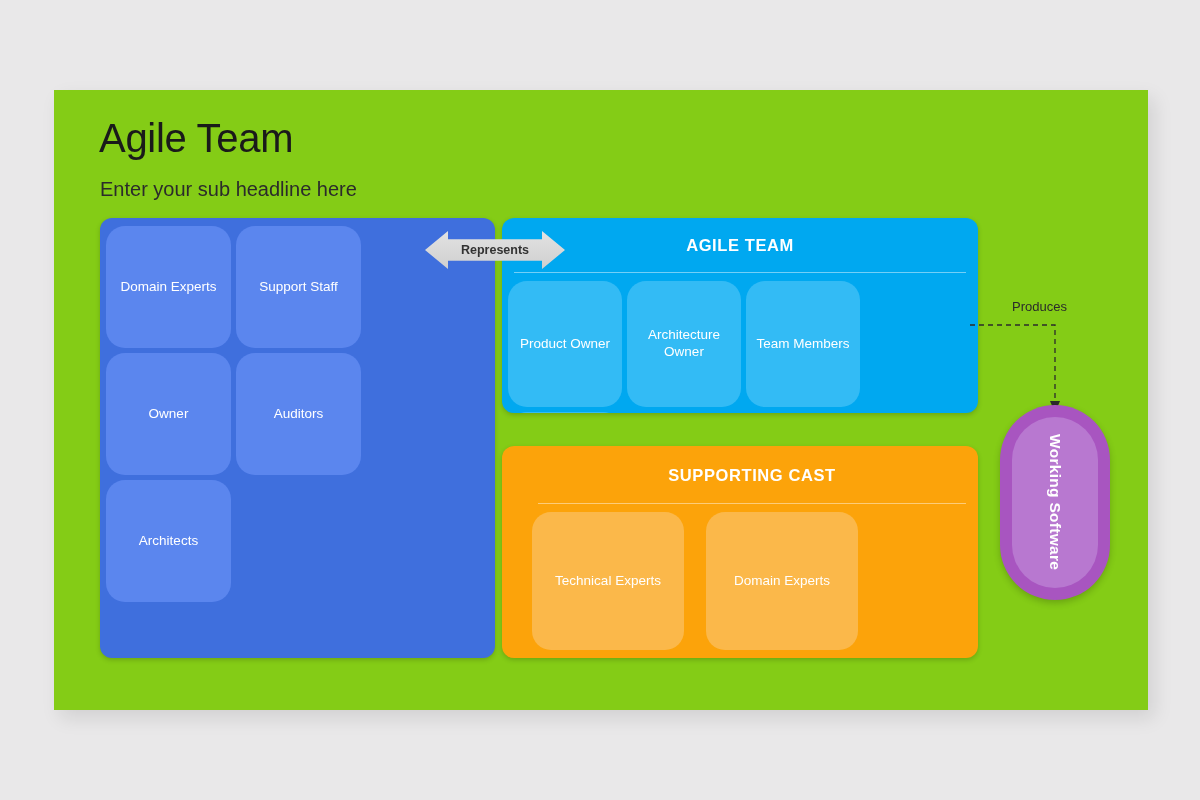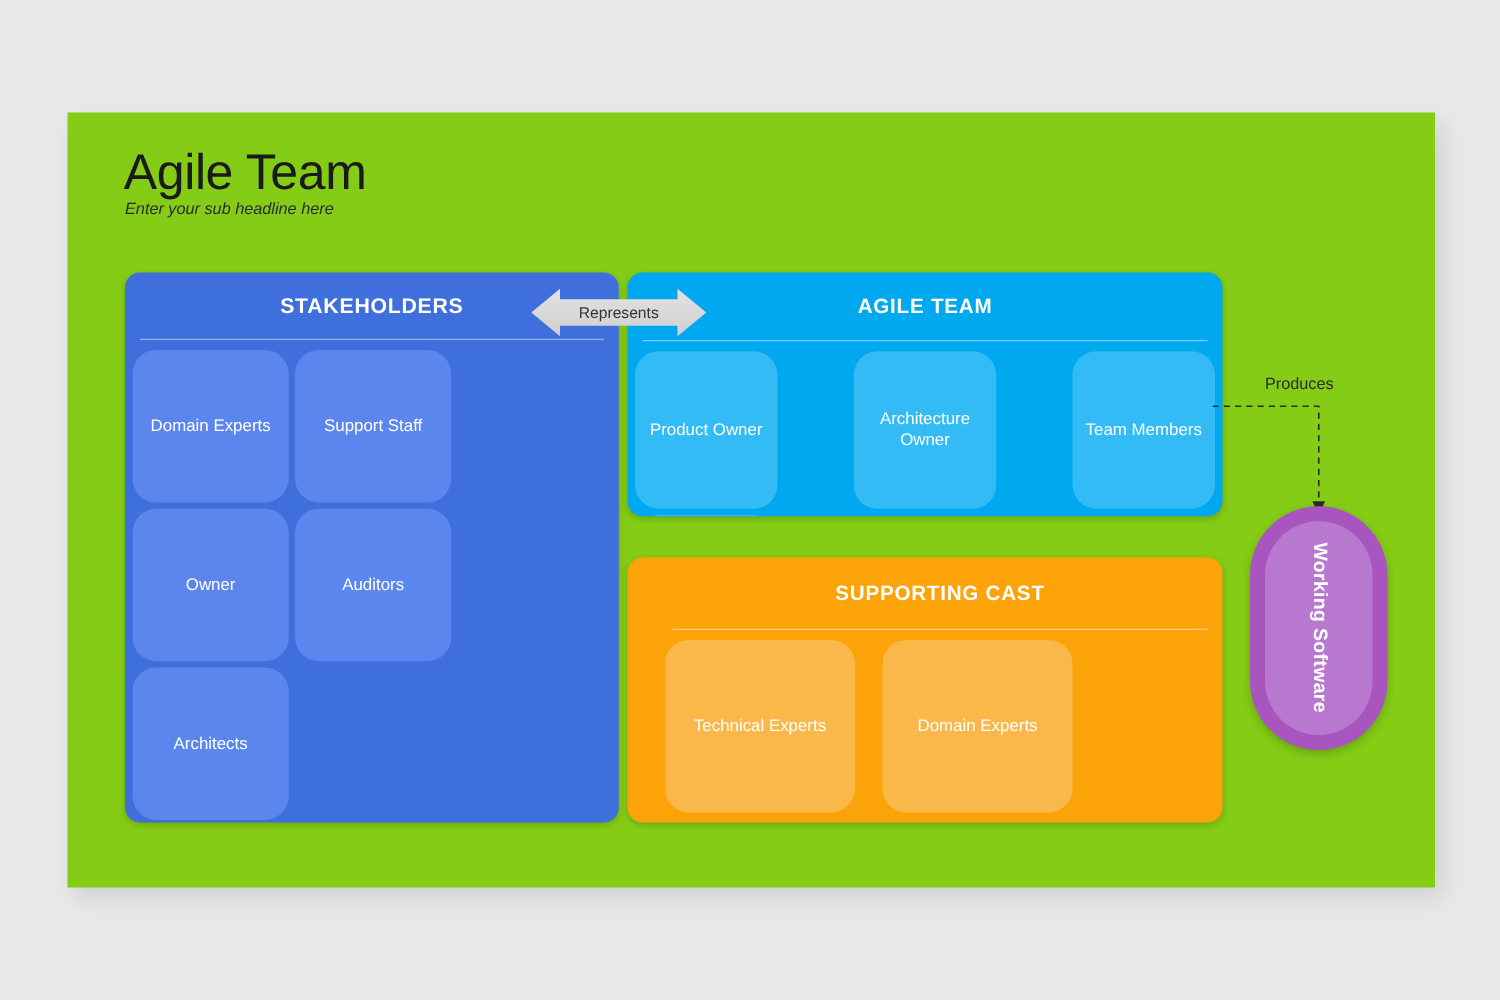--- a/index.html
+++ b/index.html
@@ -28,24 +28,23 @@
     left: 45px;
     top: 26px;
     font-size: 40px;
     font-weight: 400;
     color: #1a1a1a;
     letter-spacing: -0.3px;
   }
   #page-subtitle {
     position: absolute;
     left: 46px;
-    top: 69px;
-    font-size: 13px;
+    top: 88px;
+    font-size: 20px;
     color: #2b2b2b;
-    font-style: italic;
   }
 
   
   .panel {
     position: absolute;
     border-radius: 12px;
     overflow: hidden;
   }
   .panel-header {
     position: relative;
@@ -87,21 +86,21 @@
     font-size: 13.5px;
   }
 
   
   #agileteam {
     left: 448px; top: 128px; width: 476px; height: 195px;
     background: #00a8f0;
     box-shadow: 0 2px 5px rgba(0,0,0,0.18);
   }
   #agileteam .panel-header { height: 55px; line-height: 55px; font-size: 16.5px; }
-  #agileteam .card-grid { padding: 8px 6px; gap: 5px; justify-content: space-between; }
+  #agileteam .card-grid { padding: 8px 6px; gap: 5px; }
   #agileteam .card {
     width: 114px; height: 126px;
     background: #33bbf5;
     font-size: 13.5px;
   }
 
   
   #supporting {
     left: 448px; top: 356px; width: 476px; height: 212px;
     background: #fca30a;
@@ -119,21 +118,21 @@
   
   #represents-arrow {
     position: absolute;
     left: 371px; top: 141px;
     width: 140px; height: 38px;
     background: linear-gradient(#e2e2e2, #cfcfcf);
     clip-path: polygon(0% 50%, 23px 0%, 23px 22%, calc(100% - 23px) 22%,
                        calc(100% - 23px) 0%, 100% 50%,
                        calc(100% - 23px) 100%, calc(100% - 23px) 78%,
                        23px 78%, 23px 100%);
-    display: flex; align-items: center; justify-content: center;
+    display: flex; align-items: center; justify-content: center; font-weight: bold;
   }
   #represents-arrow span {
     font-size: 12.5px; color: #333; white-space: nowrap;
   }
 
   
   #supports-arrow {
     position: absolute;
     left: 594px; top: 325px;
     width: 190px; height: 33px;
@@ -180,24 +179,20 @@
 </style>
 </head>
 <body>
 
 <div id="slide">
 
   <div id="page-title">Agile Team</div>
   <div id="page-subtitle">Enter your sub headline here</div>
 
   <div class="panel" id="stakeholders">
-    <div class="panel-header">
-      <span>STAKEHOLDERS</span>
-      <div class="hdr-rule"></div>
-    </div>
     <div class="card-grid">
       <div class="card">Domain Experts</div>
       <div class="card">Support Staff</div>
       <div class="card">Owner</div>
       <div class="card">Auditors</div>
       <div class="card">Architects</div>
 
     </div>
   </div>
 

